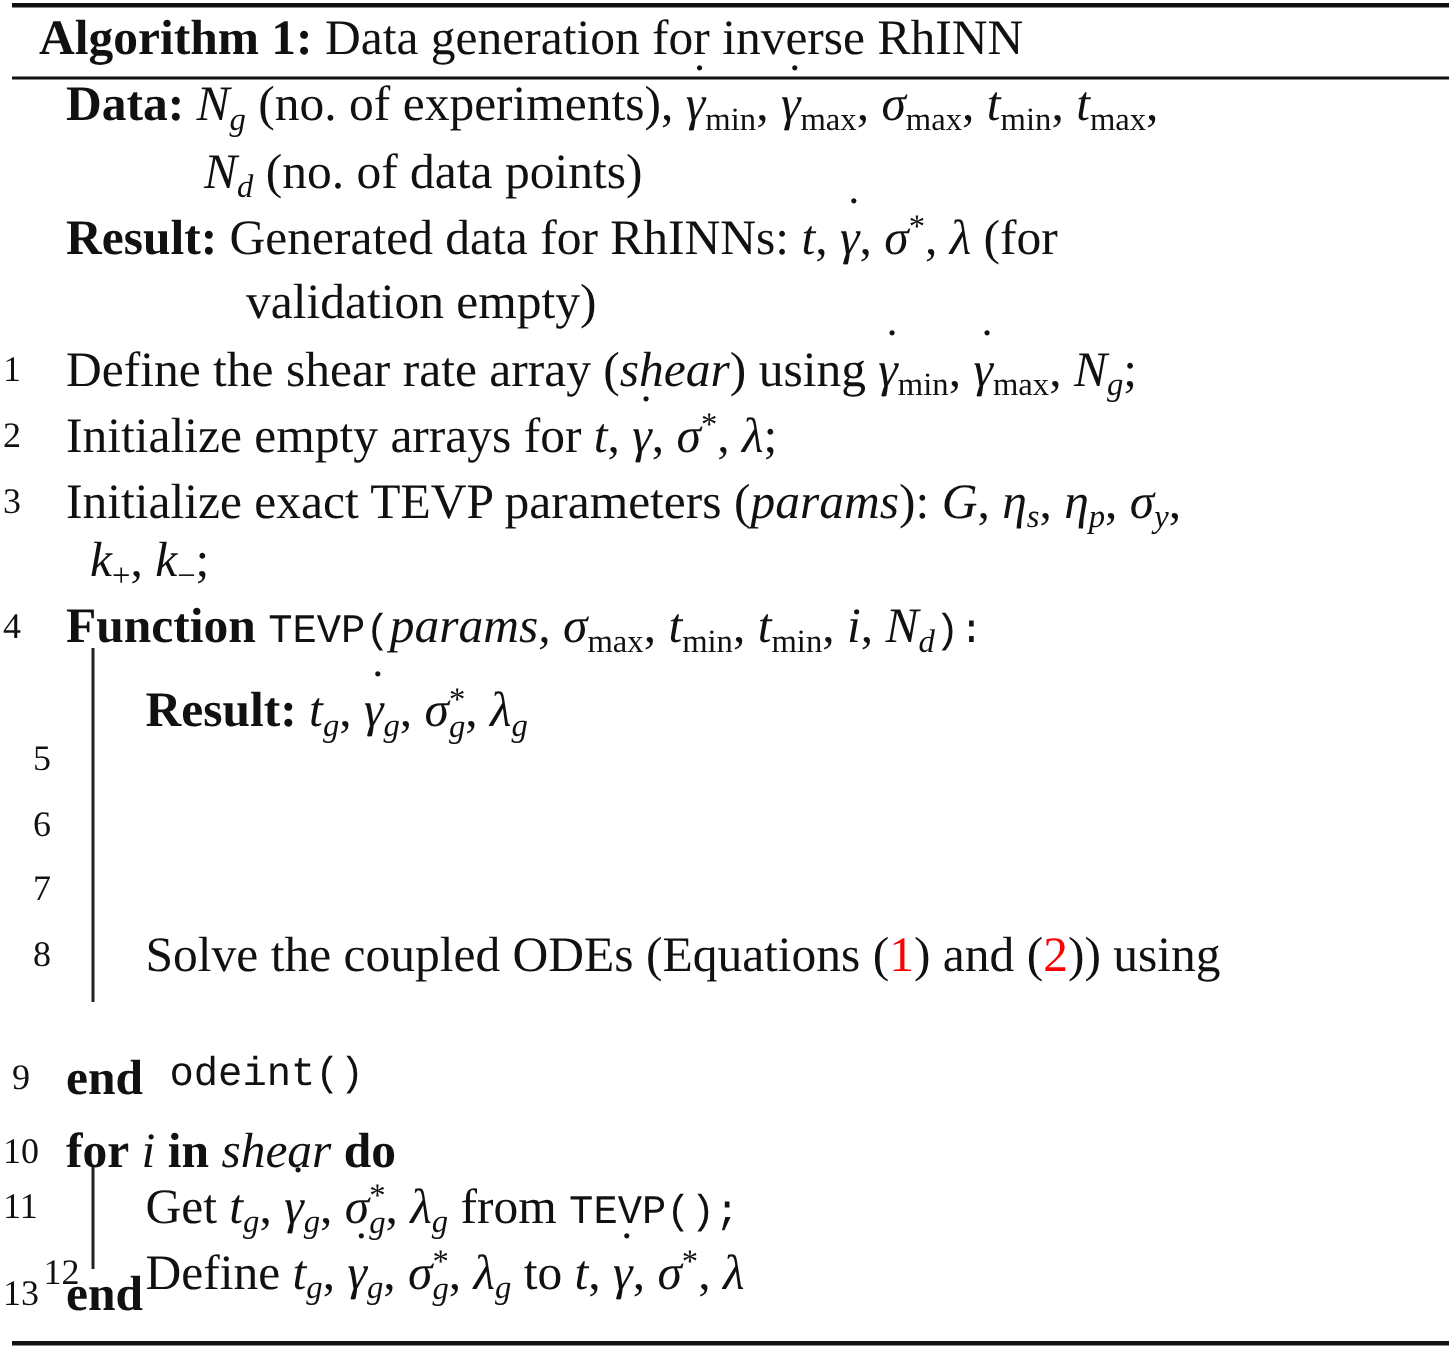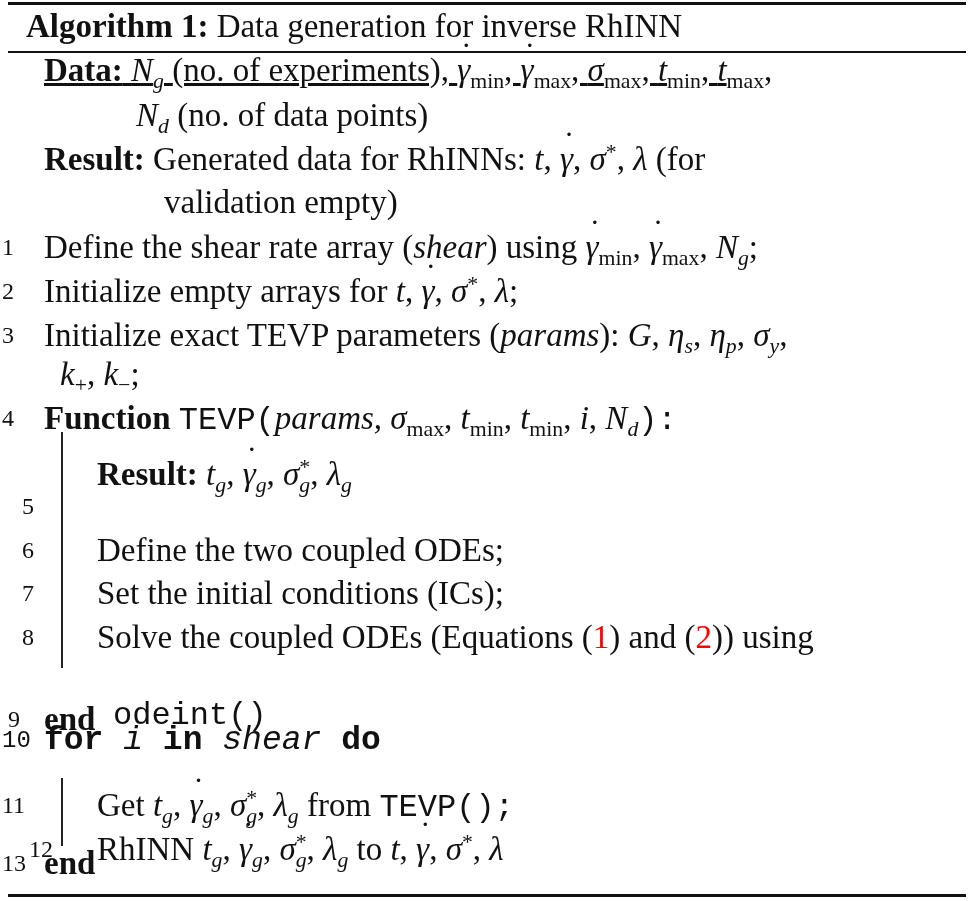--- a/index.html
+++ b/index.html
@@ -8,40 +8,40 @@
   .rule { position: absolute; left: 8px; width: 958px; background: #111; }
   .rule.top { top: 2px; height: 3px; }
   .rule.mid { top: 51px; height: 2px; }
   .rule.bot { top: 894px; height: 3px; }
   .line { position: absolute; left: 0; white-space: nowrap; font-size: 33px; line-height: 40px; }
   .ln { position: absolute; left: 2px; width: 30px; font-size: 24px; text-align: left; }
   b, .b { font-weight: bold; }
   i, .i { font-style: italic; }
   sub { font-size: 66%; vertical-align: -0.3em; line-height: 0; }
   sup { font-size: 66%; vertical-align: 0.5em; line-height: 0; }
-  .mono { font-family: "Liberation Mono", "DejaVu Sans Mono", monospace; font-size: 32px; }
+  .mono { font-family: "Liberation Mono", "DejaVu Sans Mono", monospace; font-size: 27px; }
   .red { color: #ff0000; }
   .vbar { position: absolute; width: 1.5px; background: #222; left: 61px; }
   .dot { display: inline-block; position: relative; }
   .dot::after { content: "\02D9"; position: absolute; left: 28%; top: -0.45em; font-style: normal; }
 </style>
 </head>
 <body>
 
 <div>
   <div class="rule top"></div>
 
   <div class="line" style="top:6px; left:26px;">
     <span class="b">Algorithm 1:</span>
     <span>Data generation for inverse RhINN</span>
   </div>
 
   <div class="rule mid"></div>
 
-  <div class="line" style="top:50px; left:44px;text-decoration:underline;">
+  <div class="line" style="top:50px; left:44px;">
     <span class="b">Data:</span>
     <i>N</i><sub class="i">g</sub> <span>(no. of experiments),</span>
     <i class="dot">γ</i><sub>min</sub>, <i class="dot">γ</i><sub>max</sub>, <i>σ</i><sub>max</sub>, <i>t</i><sub>min</sub>, <i>t</i><sub>max</sub>,
   </div>
   <div class="line" style="top:95px; left:136px;">
     <i>N</i><sub class="i">d</sub> <span>(no. of data points)</span>
   </div>
 
   <div class="line" style="top:139px; left:44px;">
     <span class="b">Result:</span>
@@ -85,63 +85,61 @@
     <span class="b">Result:</span>
     <i>t</i><sub class="i">g</sub>, <i class="dot">γ</i><sub class="i">g</sub>, <i>σ</i><sup>*</sup><sub class="i" style="margin-left:-0.5em;">g</sub>, <i>λ</i><sub class="i">g</sub>
   </div>
 
   <div class="line" style="top:486px; left:97px;">
     <span class="ln" style="left:-75px;">5</span>
   </div>
 
   <div class="line" style="top:530px; left:97px;">
     <span class="ln" style="left:-75px;">6</span>
-    <span>Define the two coupled ODEs;</span>
   </div>
 
   <div class="line" style="top:573px; left:97px;">
     <span class="ln" style="left:-75px;">7</span>
-    <span>Set the initial conditions (ICs);</span>
   </div>
 
   <div class="line" style="top:617px; left:97px;">
     <span class="ln" style="left:-75px;">8</span>
     <span>Solve the coupled ODEs (Equations (</span><span class="red">1</span><span>) and (</span><span class="red">2</span><span>)) using</span>
   </div>
   <div class="line" style="top:693px; left:113px;">
     <span class="mono">odeint()</span>
   </div>
 
   <div class="line" style="top:699px; left:44px;">
     <span class="ln" style="left:-36px;">9</span>
     <span class="b">end</span>
   </div>
 
-  <div class="line" style="top:721px; left:44px;font-family:Liberation Mono, monospace;">
+  <div class="line" style="top:748px; left:44px;">
     <span class="ln" style="left:-42px;">10</span>
     <span class="b">for</span>
     <i>i</i>
     <span class="b">in</span>
     <i>shear</i>
     <span class="b">do</span>
   </div>
 
   <div class="vbar" style="top:778px; height:68px;"></div>
 
   <div class="line" style="top:785px; left:97px;">
     <span class="ln" style="left:-95px;font-family:Liberation Serif, serif;">11</span>
     <span>Get</span>
     <i>t</i><sub class="i">g</sub>, <i class="dot">γ</i><sub class="i">g</sub>, <i>σ</i><sup>*</sup><sub class="i" style="margin-left:-0.5em;">g</sub>, <i>λ</i><sub class="i">g</sub>
     <span>from</span>
     <span class="mono">TEVP();</span>
   </div>
 
   <div class="line" style="top:829px; left:97px;">
     <span class="ln" style="left:-95px;margin-left:27px;">12</span>
-    <span>RhINN</span>
+    <span>Define</span>
     <i>t</i><sub class="i">g</sub>, <i class="dot">γ</i><sub class="i">g</sub>, <i>σ</i><sup>*</sup><sub class="i" style="margin-left:-0.5em;">g</sub>, <i>λ</i><sub class="i">g</sub>
     <span>to</span>
     <i>t</i>, <i class="dot">γ</i>, <i>σ</i><sup>*</sup>, <i>λ</i>
   </div>
 
   <div class="line" style="top:842px; left:44px; top:843px;">
     <span class="ln" style="left:-42px;">13</span>
     <span class="b">end</span>
   </div>
 

